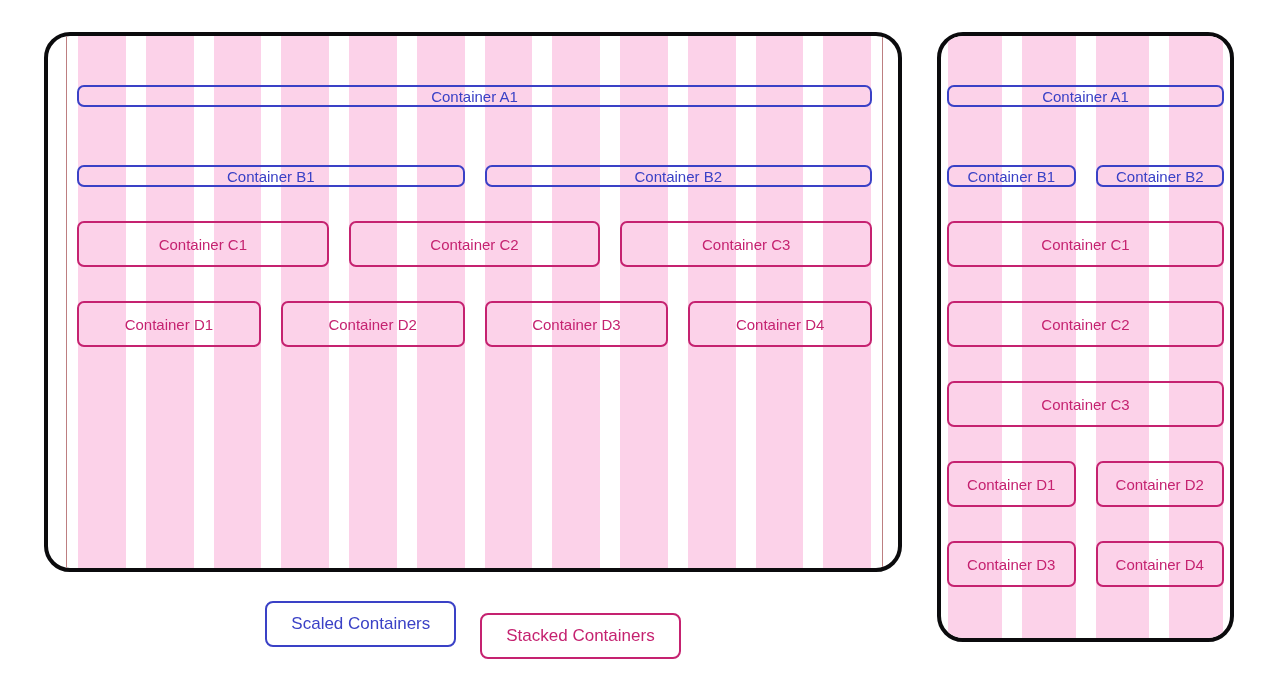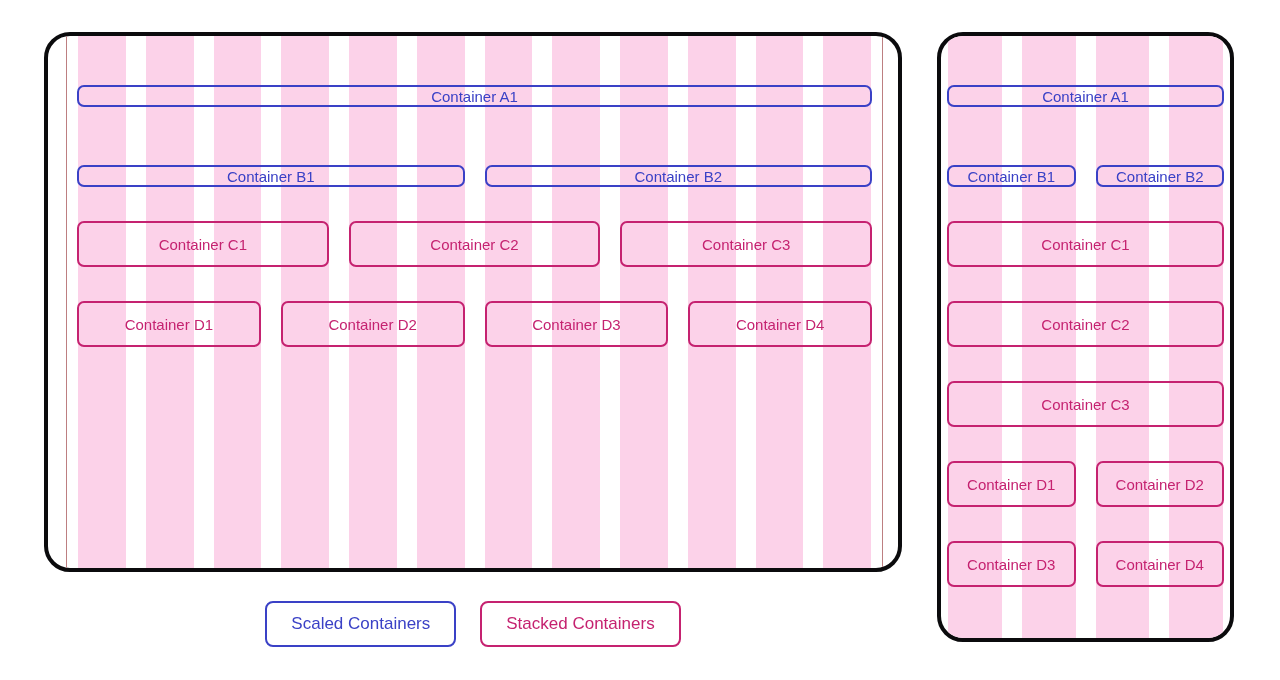--- a/index.html
+++ b/index.html
@@ -114,21 +114,21 @@
     align-items: center;
     justify-content: center;
     border: 2px solid;
     border-radius: 8px;
     background: #ffffff;
     font-size: 17px;
     font-weight: 500;
     cursor: pointer;
   }
   .legend-btn.scaled  { border-color: var(--scaled-accent, #3a41c6);  color: var(--scaled-accent, #3a41c6); }
-  .legend-btn.stacked { border-color: var(--stacked-accent, #c52270); color: var(--stacked-accent, #c52270); }
+  .legend-btn.stacked { border-color: var(--stacked-accent, #c52270); color: var(--stacked-accent, #c52270); margin-top: 12px; }
 </style>
 </head>
 <body>
 
 <div class="stage">
 
   <div class="panel panel-scaled">
     <div class="grid-area">
       <div class="stripes">
         <div class="stripe"></div>

